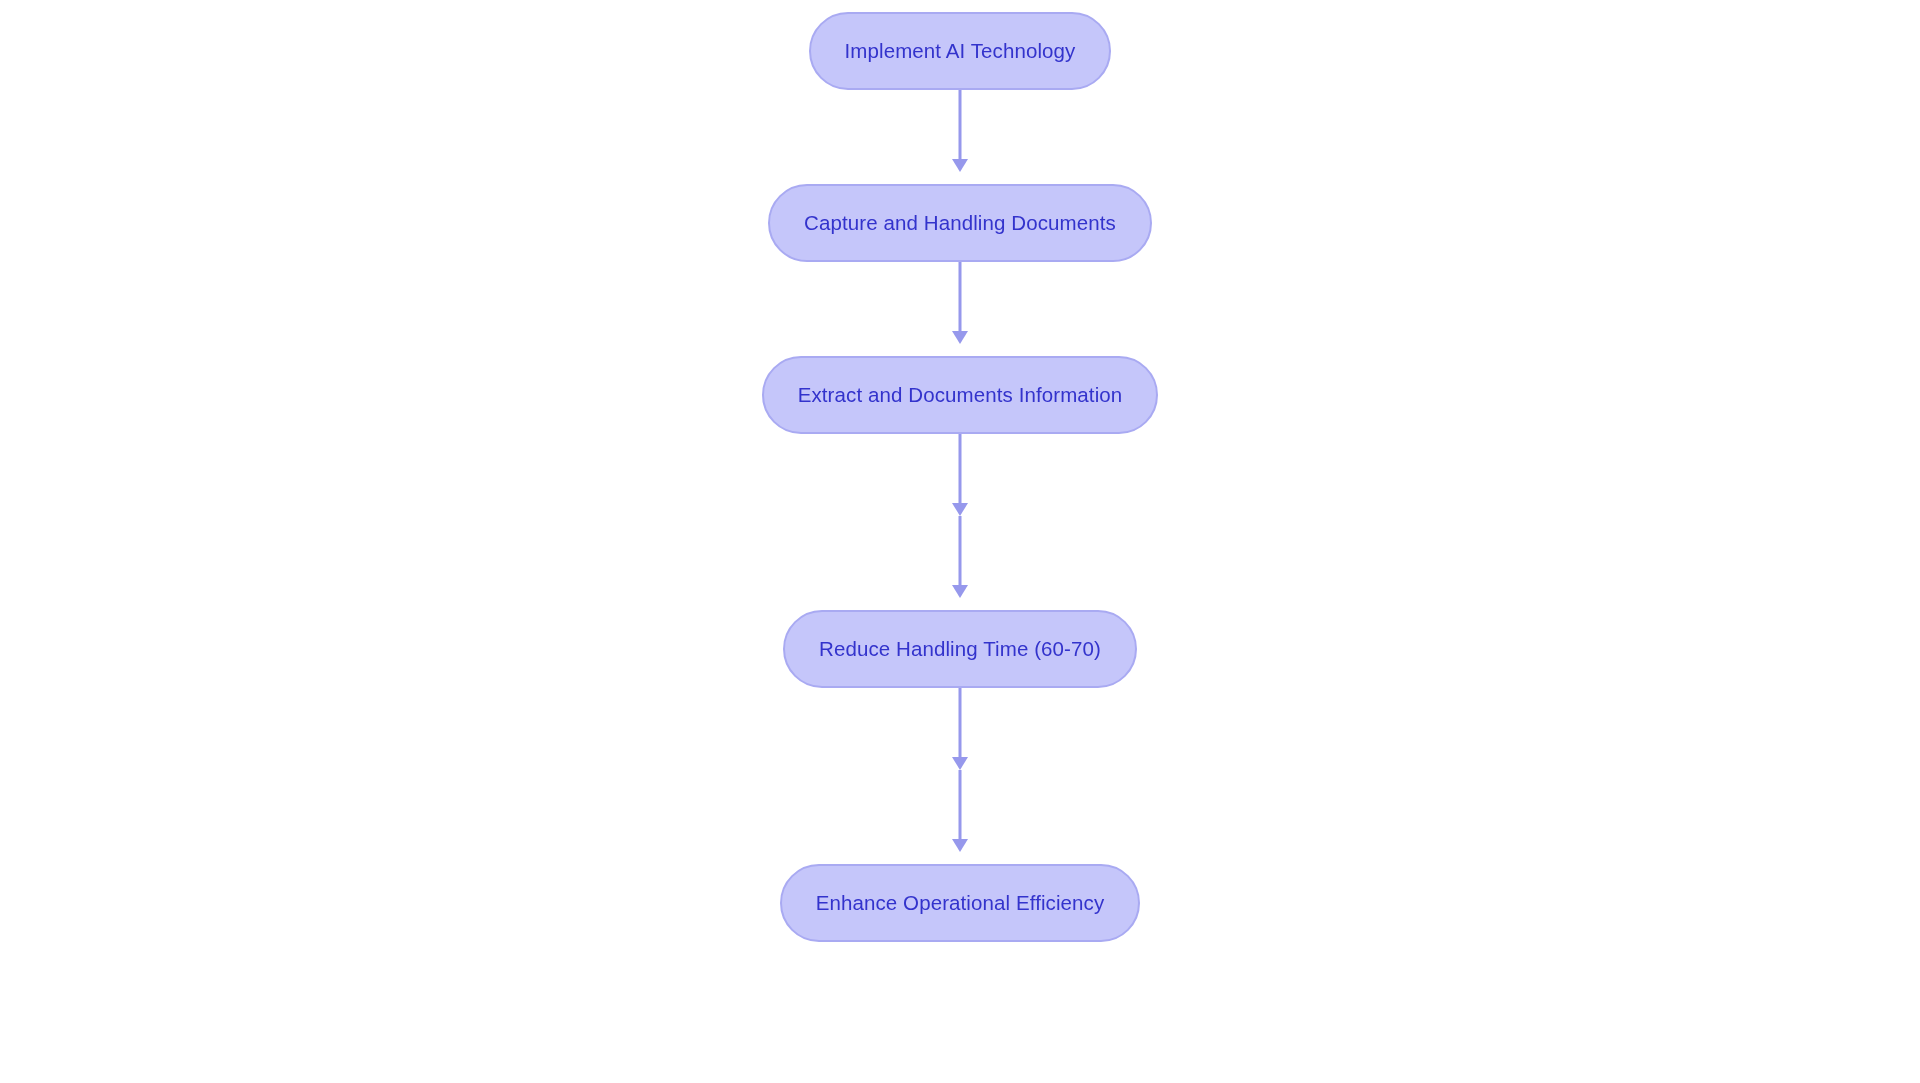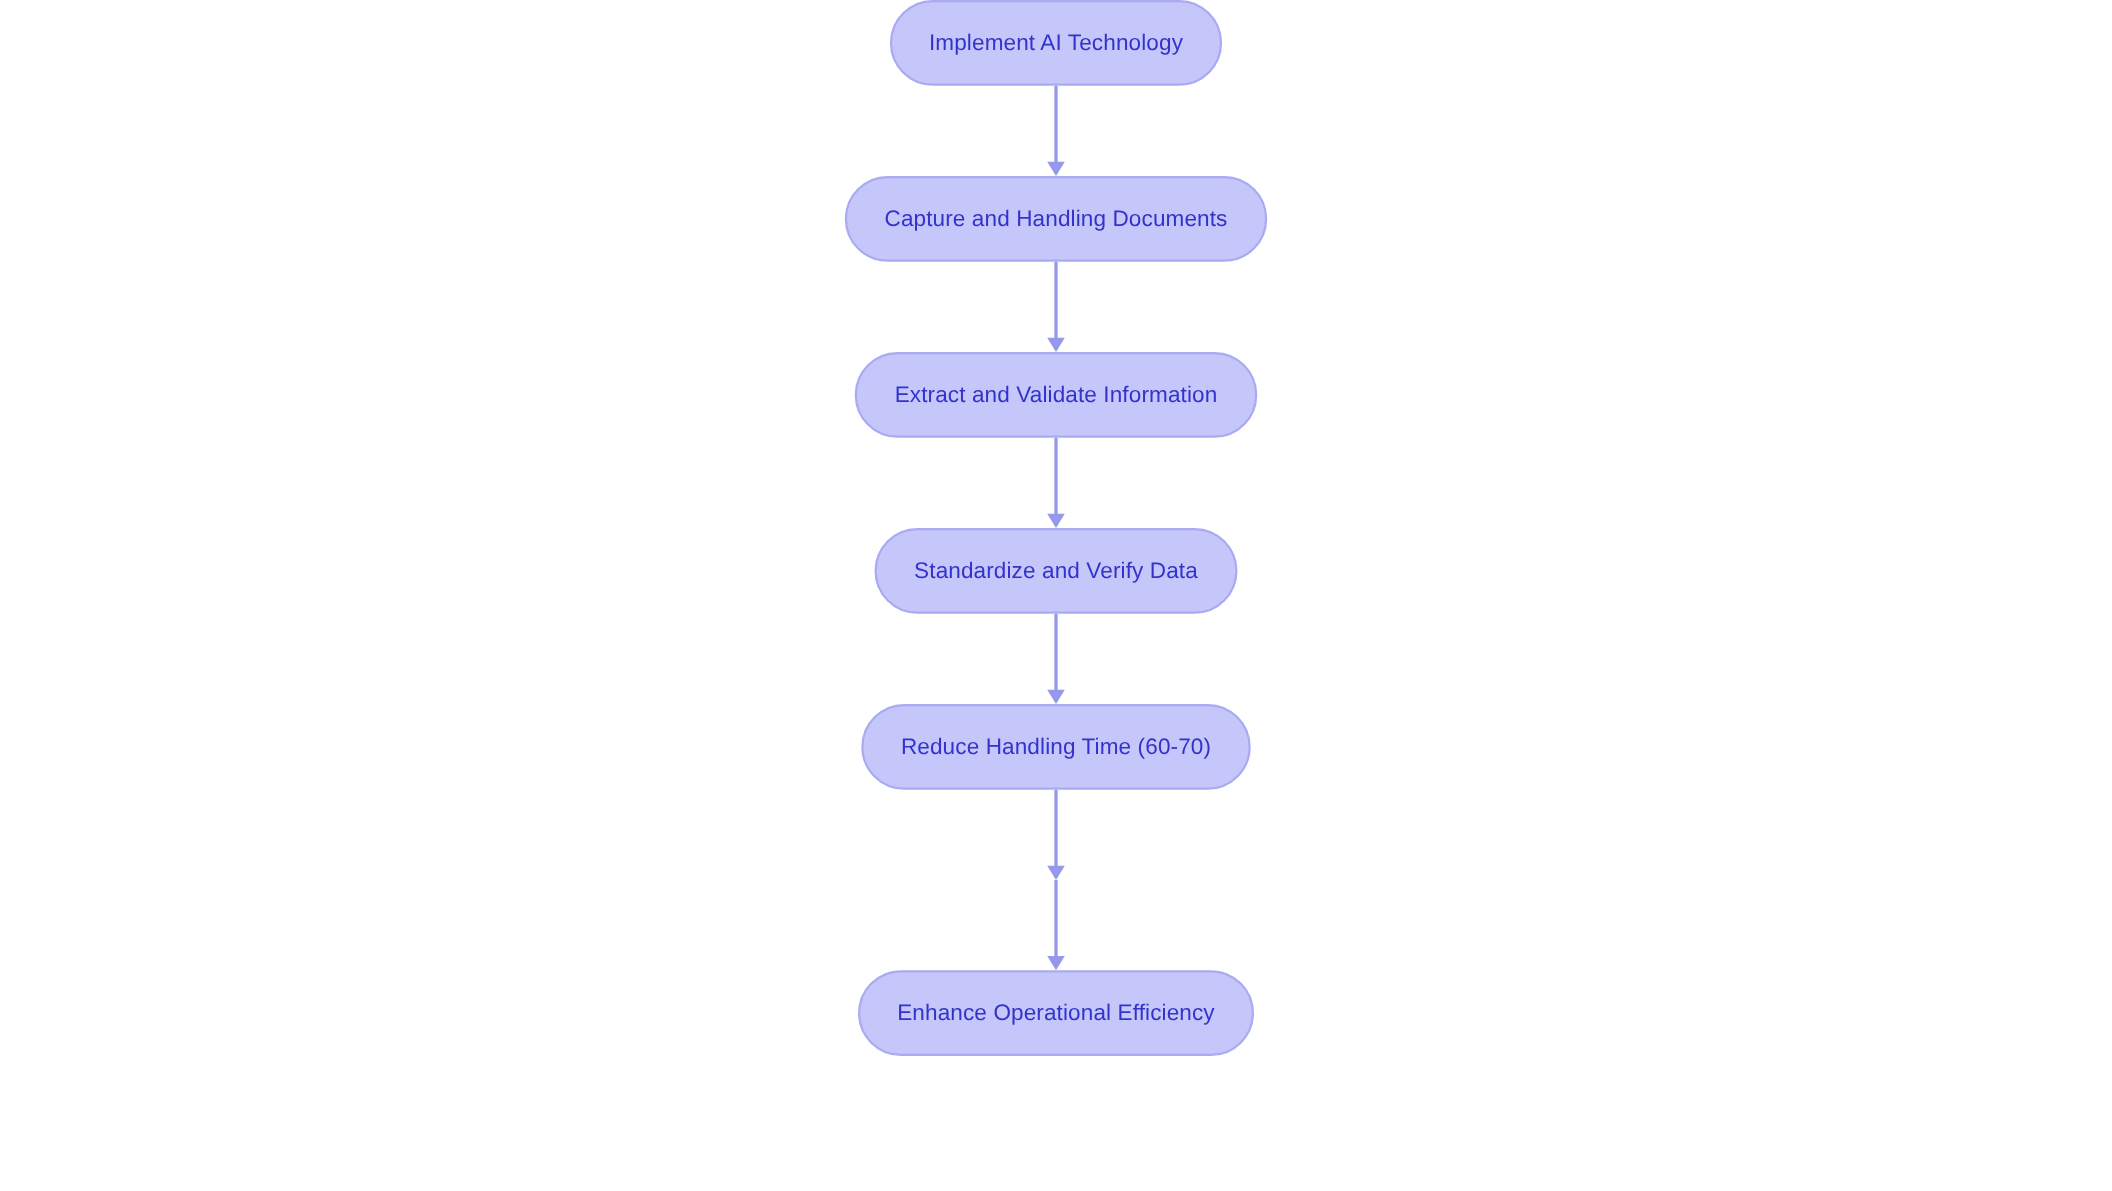--- a/index.html
+++ b/index.html
@@ -36,20 +36,21 @@
     box-sizing: border-box;
     height: 78px;
     border-radius: 39px;
     background: #c5c6fa;
     border: 2px solid #a9aaf2;
     display: flex;
     align-items: center;
     justify-content: center;
     padding: 0 34px;
     position: relative;
+    margin-top: 12px;
   }
 
   .flow-node-label {
     font-size: 20.5px;
     line-height: 1;
     color: #3333cc;
     white-space: nowrap;
     letter-spacing: 0.1px;
   }
 
@@ -100,31 +101,28 @@
     <div class="flow-node">
       <span class="flow-node-label">Capture and Handling Documents</span>
     </div>
 
     <div class="flow-connector">
       <div class="conn-line"></div>
       <div class="conn-arrowhead"></div>
     </div>
 
     <div class="flow-node">
-      <span class="flow-node-label">Extract and Validate Information</span>
+      <span class="flow-node-label">Extract and Documents Information</span>
     </div>
 
     <div class="flow-connector">
       <div class="conn-line"></div>
       <div class="conn-arrowhead"></div>
     </div>
 
-    <div class="flow-node">
-      <span class="flow-node-label">Standardize and Verify Data</span>
-    </div>
 
     <div class="flow-connector">
       <div class="conn-line"></div>
       <div class="conn-arrowhead"></div>
     </div>
 
     <div class="flow-node">
       <span class="flow-node-label">Reduce Handling Time (60-70)</span>
     </div>
 

